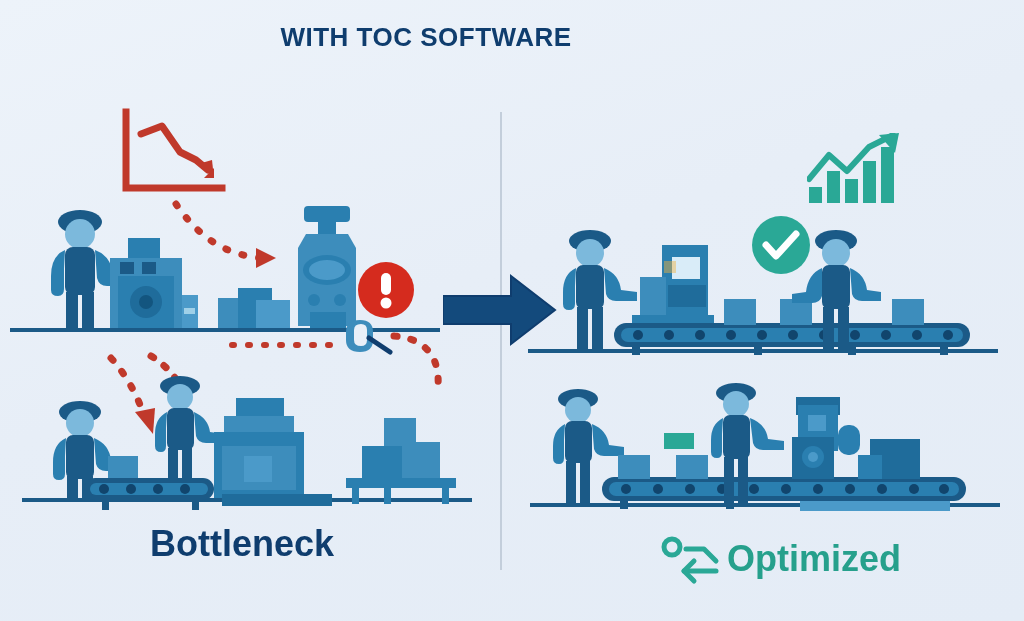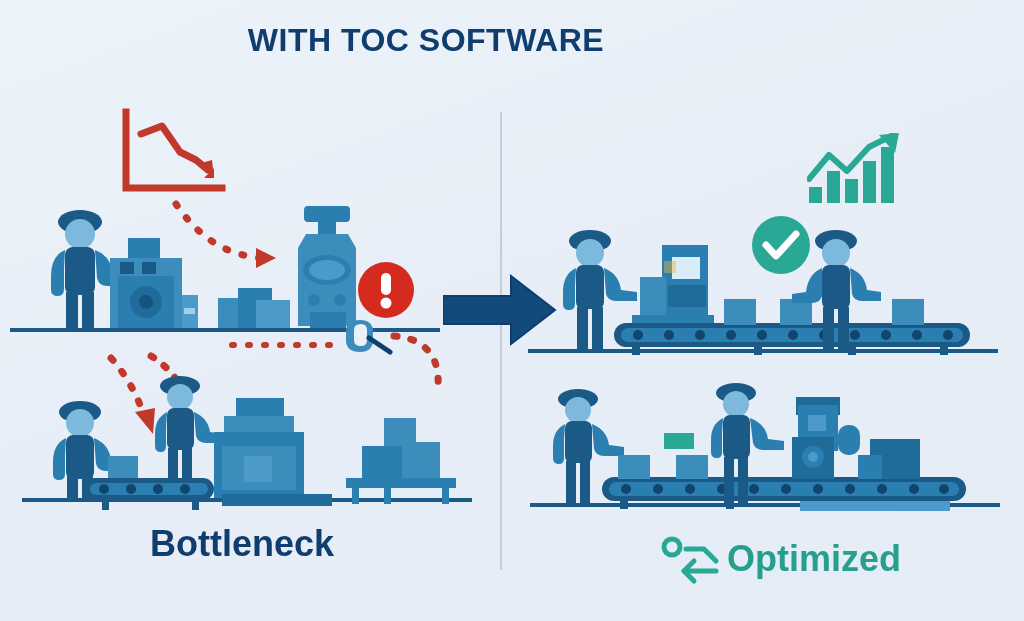--- a/index.html
+++ b/index.html
@@ -7,21 +7,21 @@
     width:1024px;height:621px;overflow:hidden;
     font-family:"Liberation Sans", sans-serif;
     background:#e9f0f8;
   }
   .canvas{
     position:relative;width:1024px;height:621px;
     background:linear-gradient(160deg,#edf3fa 0%,#e7eef7 45%,#e4ecf6 100%);
   }
   .title{
     position:absolute;left:0;top:22px;width:852px;text-align:center;
-    font-size:32px;font-weight:bold;letter-spacing:.5px;
+    font-size:26px;font-weight:bold;letter-spacing:.5px;
     color:#0f3d6e;
     font-family:"Liberation Sans", sans-serif;
   }
   .divider{
     position:absolute;left:500px;top:112px;width:2px;height:458px;
     background:#c3cedb;
   }
   .center-arrow{position:absolute;left:443px;top:272px;}
   .label{
     position:absolute;font-size:36px;font-weight:bold;

